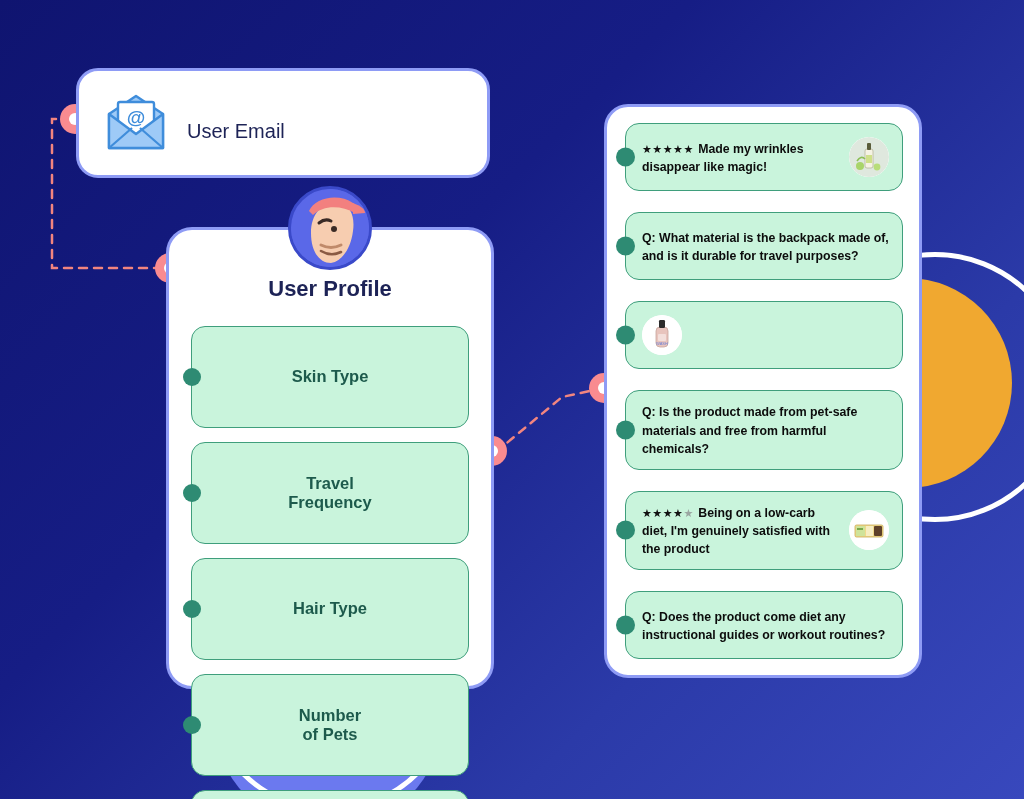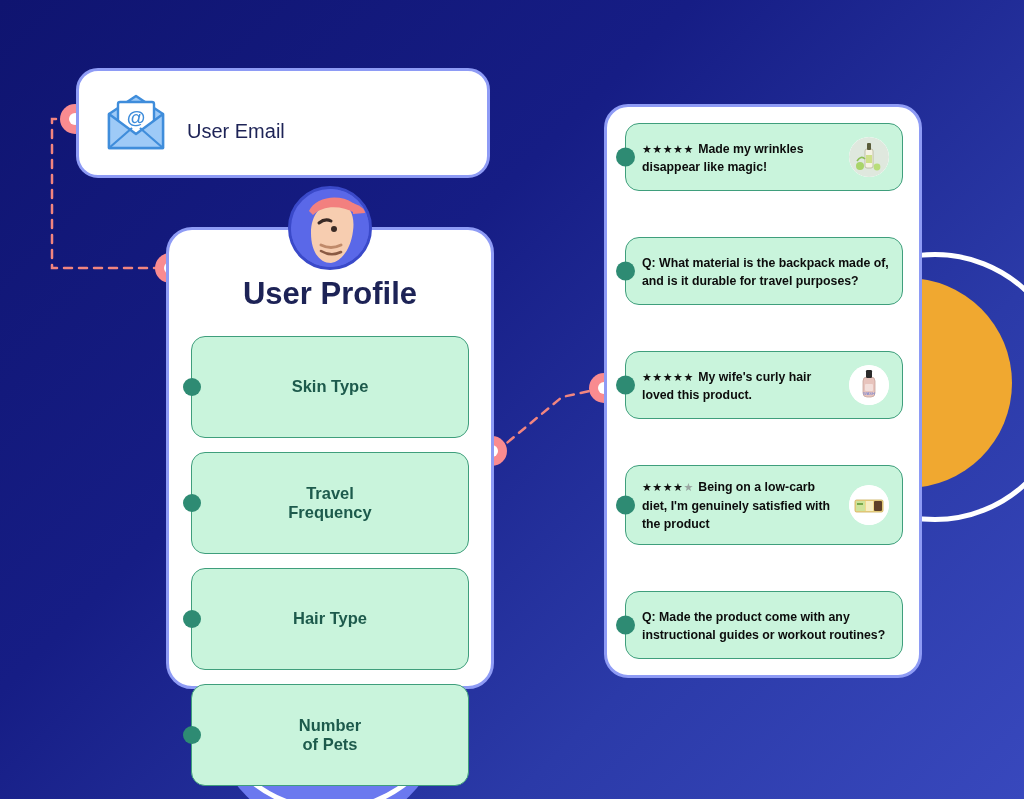--- a/index.html
+++ b/index.html
@@ -101,21 +101,21 @@
     left: 50%; top: -44px;
     transform: translateX(-50%);
     width: 84px; height: 84px;
     border-radius: 50%;
     overflow: hidden;
     border: 3px solid #3a49c9;
     background: #5a68e8;
   }
   .profile-title {
     text-align: center;
-    font-size: 31px;
+    font-size: 22px;
     font-weight: bold;
     color: #1d2356;
     margin-bottom: 24px;
   }
   .attr-grid {
     display: grid;
     grid-template-columns: 1fr;
     gap: 14px 12px;
   }
   .attr-box {
@@ -304,35 +304,37 @@
 
     <div class="review-item">
       <span class="review-dot"></span>
       <span class="review-body">
         <span class="review-text"><span class="qmark">Q:</span><span> What material is the backpack made of, and is it durable for travel purposes?</span></span>
       </span>
     </div>
 
     <div class="review-item">
       <span class="review-dot"></span>
-      <span class="review-body">
-        <span class="stars"><span>★★★★★</span><span class="off"></span></span>
-        <span class="review-text">My wife's curly hair loved this product.</span>
-      </span>
       <span class="thumb">
         <svg viewBox="0 0 40 40">
           <circle cx="20" cy="20" r="20" fill="#ffffff"></circle>
           <rect x="14" y="12" width="12" height="20" rx="4" fill="#e8c4bd" stroke="#c7a49d" stroke-width="0.8"></rect>
           <rect x="17" y="5" width="6" height="8" rx="1.2" fill="#2b2b2b"></rect>
           <rect x="16" y="19" width="8" height="7" rx="1" fill="#f3dfdb"></rect>
           <text x="20" y="30" font-size="4" fill="#6b7fd7" text-anchor="middle" font-family="Liberation Sans, sans-serif">WASH</text>
         </svg>
       </span>
     </div>
 
+    <div class="review-item">
+      <span class="review-dot"></span>
+      <span class="review-body">
+        <span class="review-text"><span class="qmark">Q:</span><span> Is the product made from pet-safe materials and free from harmful chemicals?</span></span>
+      </span>
+    </div>
 
     <div class="review-item">
       <span class="review-dot"></span>
       <span class="review-body">
         <span class="stars"><span>★★★★</span><span class="off">★</span></span>
         <span class="review-text">Being on a low-carb diet, I'm genuinely satisfied with the product</span>
       </span>
       <span class="thumb">
         <svg viewBox="0 0 40 40">
           <circle cx="20" cy="20" r="20" fill="#ffffff"></circle>
@@ -341,18 +343,18 @@
           <rect x="17" y="16" width="7" height="10" fill="#f7edc2"></rect>
           <rect x="25" y="16" width="8" height="10" rx="1" fill="#5e4029"></rect>
           <rect x="8" y="18" width="6" height="2" fill="#78a84a"></rect>
         </svg>
       </span>
     </div>
 
     <div class="review-item">
       <span class="review-dot"></span>
       <span class="review-body">
-        <span class="review-text"><span class="qmark">Q:</span><span> Made the product come with any instructional guides or workout routines?</span></span>
+        <span class="review-text"><span class="qmark">Q:</span><span> Does the product come diet any instructional guides or workout routines?</span></span>
       </span>
     </div>
 
   </div>
 </div>
 
 </body></html>

